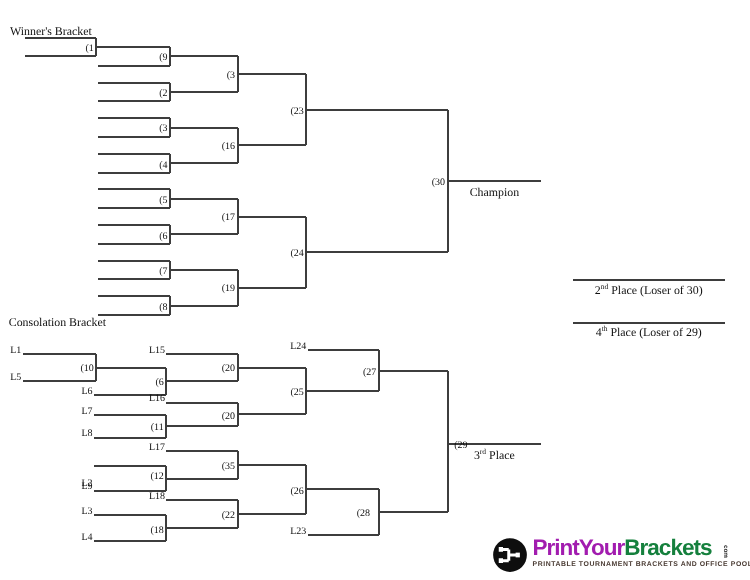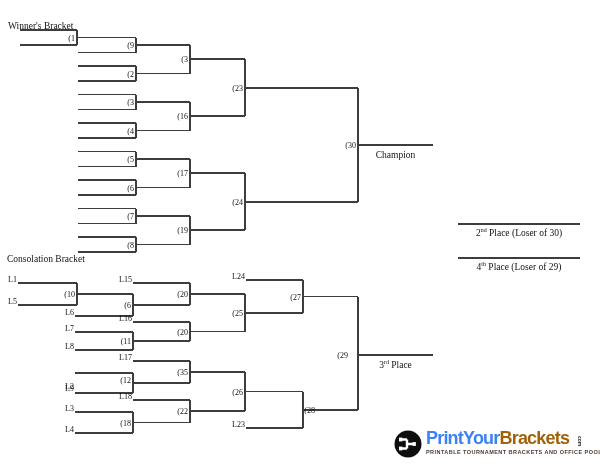--- a/index.html
+++ b/index.html
@@ -13,22 +13,22 @@
   .result-lbl{position:absolute;font-size:9.5px;line-height:11px;color:#111;text-align:center;}
   .result-lbl sup{font-size:6px;vertical-align:super;line-height:0;}
   svg.lines{position:absolute;left:0;top:0;}
   .bracket-path{fill:none;stroke:#3d3d3d;stroke-width:1.6;}
   
   .logo{position:absolute;left:393px;top:429px;display:flex;align-items:flex-start;cursor:pointer;}
   .logo-icon{flex:0 0 auto;margin-right:3px;}
   .logo-text{display:flex;flex-direction:column;}
   .logo-word{font-family:"Liberation Sans", sans-serif;font-weight:bold;font-size:18px;
              line-height:19px;letter-spacing:-0.8px;white-space:nowrap;}
-  .lw-black{color:#3b82f6;}
-  .lw-orange{color:#a16207;}
+  .lw-black{color:#a21caf;}
+  .lw-orange{color:#15803d;}
   .ltld{display:inline-block;writing-mode:vertical-rl;font-size:5px;letter-spacing:0;
         color:#222;font-weight:bold;margin-left:1px;transform:translateY(2px);}
   .logo-tagline{font-family:"Liberation Sans", sans-serif;font-size:5.5px;font-weight:bold;
                 letter-spacing:0.45px;color:#4a3b33;white-space:nowrap;margin-top:1px;}
 </style>
 </head>
 <body>
 
 <div id="page">
 
@@ -102,22 +102,22 @@
   <div class="glbl" style="left:105px;top:337px">(11</div>
   <div class="glbl" style="left:105px;top:376px">(12</div>
   <div class="glbl" style="left:105px;top:419px">(18</div>
   <div class="glbl" style="left:162px;top:290px">(20</div>
   <div class="glbl" style="left:162px;top:328px">(20</div>
   <div class="glbl" style="left:162px;top:368px">(35</div>
   <div class="glbl" style="left:162px;top:407px">(22</div>
   <div class="glbl" style="left:217px;top:309px">(25</div>
   <div class="glbl" style="left:217px;top:388px">(26</div>
   <div class="glbl" style="left:275px;top:293px">(27</div>
-  <div class="glbl" style="left:289px;top:406px">(28</div>
-  <div class="glbl" style="left:322px;top:351px">(29</div>
+  <div class="glbl" style="left:270px;top:406px">(28</div>
+  <div class="glbl" style="left:348px;top:351px">(29</div>
 
   <div class="llbl" style="left:-9px;top:275px">L1</div>
   <div class="llbl" style="left:-9px;top:297px">L5</div>
   <div class="llbl" style="left:48px;top:308px">L6</div>
   <div class="llbl" style="left:48px;top:324px">L7</div>
   <div class="llbl" style="left:48px;top:342px">L8</div>
   <div class="llbl" style="left:48px;top:384px">L9</div>
   <div class="llbl" style="left:48px;top:382px">L2</div>
   <div class="llbl" style="left:48px;top:404px">L3</div>
   <div class="llbl" style="left:48px;top:425px">L4</div>

